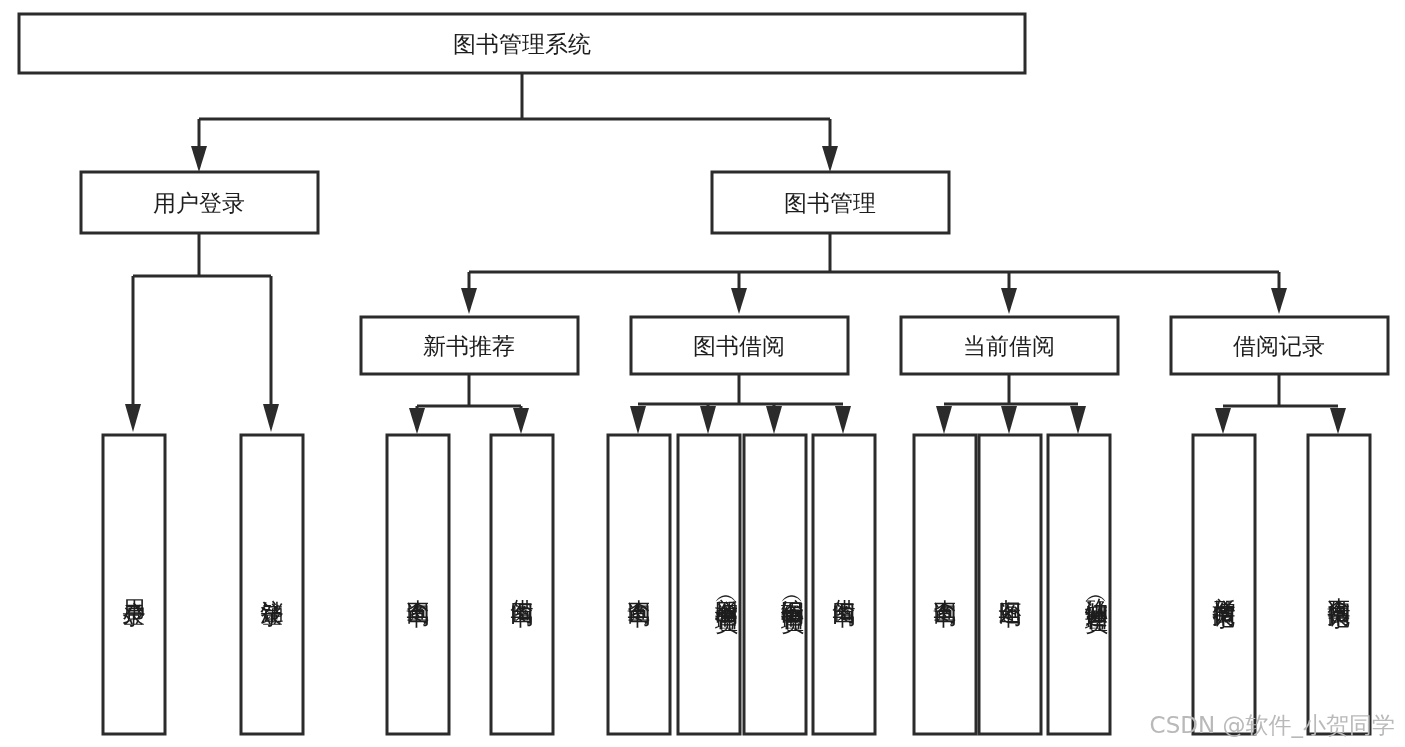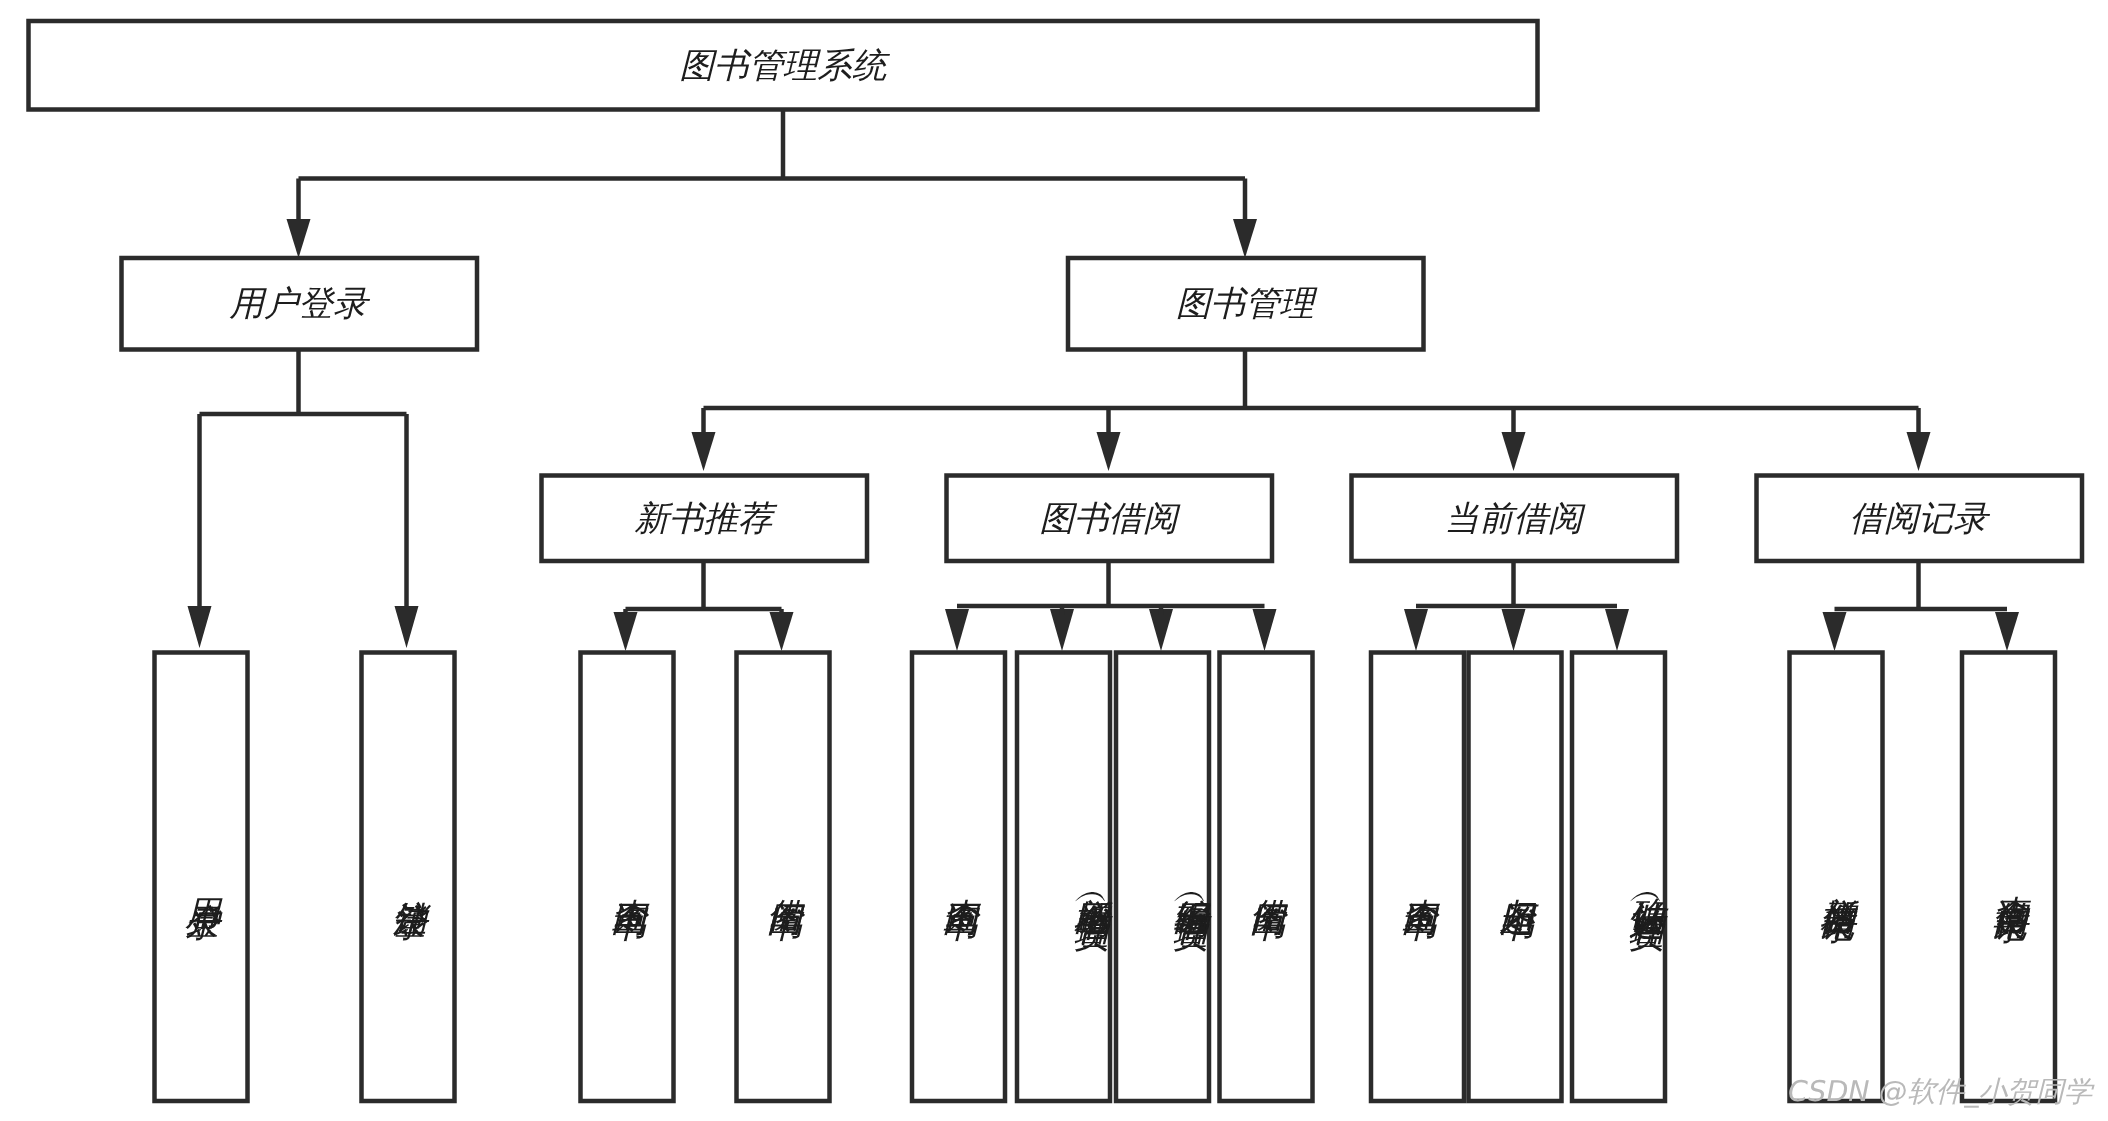--- a/index.html
+++ b/index.html
@@ -9,21 +9,20 @@
   }
   body {
     font-family: "DejaVu Sans", "Liberation Sans", sans-serif;
   }
   #stage {
     position: relative;
     width: 1405px;
     height: 747px;
     background: #ffffff;
     overflow: hidden;
-    font-style: italic;
   }
   svg#diagram {
     position: absolute;
     left: 0;
     top: 0;
     width: 1405px;
     height: 747px;
   }
   .node-box {
     fill: #ffffff;
@@ -57,21 +56,21 @@
     letter-spacing: 2px;
     white-space: nowrap;
     text-align: center;
     pointer-events: none;
   }
   .watermark {
     position: absolute;
     right: 10px;
     bottom: 6px;
     font-family: "DejaVu Sans", "Liberation Sans", sans-serif;
-    font-size: 19px;
+    font-size: 23px;
     color: #b9b9b9;
     white-space: nowrap;
     pointer-events: none;
   }
 </style>
 </head>
 <body>
 
 <div id="stage">
 

